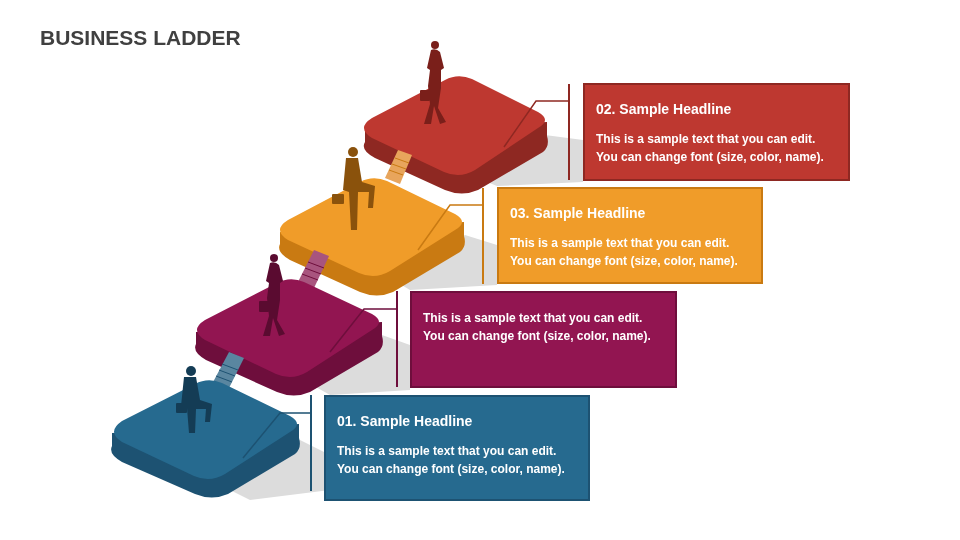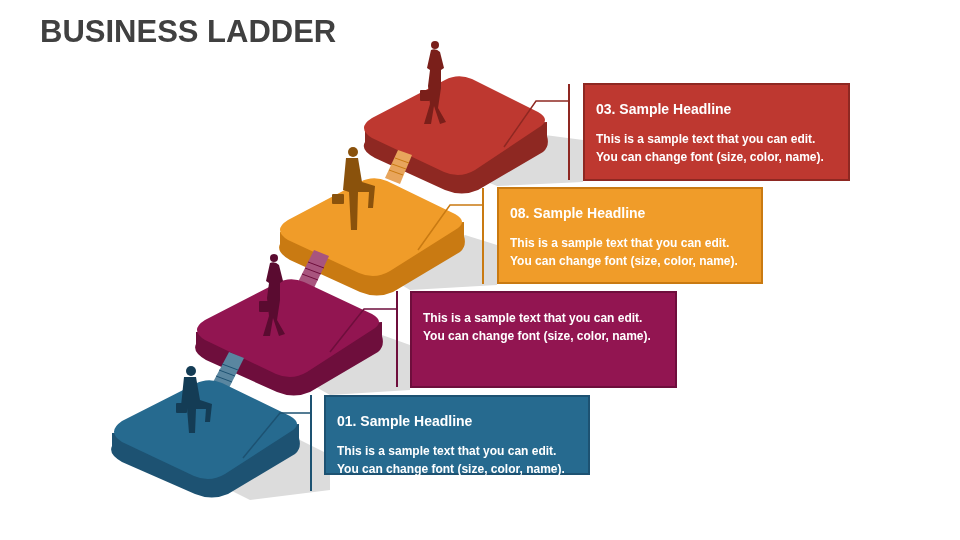--- a/index.html
+++ b/index.html
@@ -1,17 +1,17 @@
 <!DOCTYPE html>
 <html><head>
 <meta charset="utf-8">
 <style>
   html, body { margin:0; padding:0; }
   body { width:960px; height:540px; background:#ffffff; position:relative; overflow:hidden; font-family:"Liberation Sans", sans-serif; }
-  .title { position:absolute; left:40px; top:14px; font-size:31px; font-weight:bold; color:#404040; letter-spacing:0px; font-family:"Liberation Sans", sans-serif; }
+  .title { position:absolute; left:40px; top:26px; font-size:21px; font-weight:bold; color:#404040; letter-spacing:0px; font-family:"Liberation Sans", sans-serif; }
   svg.art { position:absolute; left:0; top:0; }
   .box { position:absolute; width:266px; height:96px; box-sizing:border-box; color:#ffffff; padding:16px 12px 0 11px; }
   .box .hd { font-size:14px; font-weight:bold; margin-bottom:13px; white-space:nowrap; }
   .box .bd { font-size:12px; line-height:18px;font-weight:bold; }
 </style>
 </head>
 <body>
 
 <div class="title">BUSINESS LADDER</div>
 
@@ -101,29 +101,29 @@
   </g>
 
   <g fill="#143C55">
     <circle cx="191" cy="371" r="5"></circle>
     <path d="M184,377 L196,377 L200,400 L212,404 L210,422 L205,422 L206,409 L196,409 L195,433 L189,433 L187,408 L181,406 Z"></path>
     <rect x="176" y="403" width="11" height="10" rx="1"></rect>
   </g>
 </svg>
 
 <div class="box" style="left:583px; top:83px; width:267px; height:98px; background:#BE3830; border:2px solid #8E2822;">
-  <div class="hd">03. Sample Headline</div>
+  <div class="hd">02. Sample Headline</div>
   <div class="bd">This is a sample text that you can edit. You can change font (size, color, name).</div>
 </div>
 
 <div class="box" style="left:497px; top:187px; width:266px; height:97px; background:#F09C29; border:2px solid #C97A12;">
-  <div class="hd">08. Sample Headline</div>
+  <div class="hd">03. Sample Headline</div>
   <div class="bd">This is a sample text that you can edit. You can change font (size, color, name).</div>
 </div>
 
 <div class="box" style="left:410px; top:291px; width:267px; height:97px; background:#921551; border:2px solid #6E0E3C;">
   <div class="bd">This is a sample text that you can edit. You can change font (size, color, name).</div>
 </div>
 
-<div class="box" style="left:324px; top:395px; width:266px; height:80px; background:#266A8F; border:2px solid #1D5272;">
+<div class="box" style="left:324px; top:395px; width:266px; height:106px; background:#266A8F; border:2px solid #1D5272;">
   <div class="hd">01. Sample Headline</div>
   <div class="bd">This is a sample text that you can edit. You can change font (size, color, name).</div>
 </div>
 
 </body></html>

